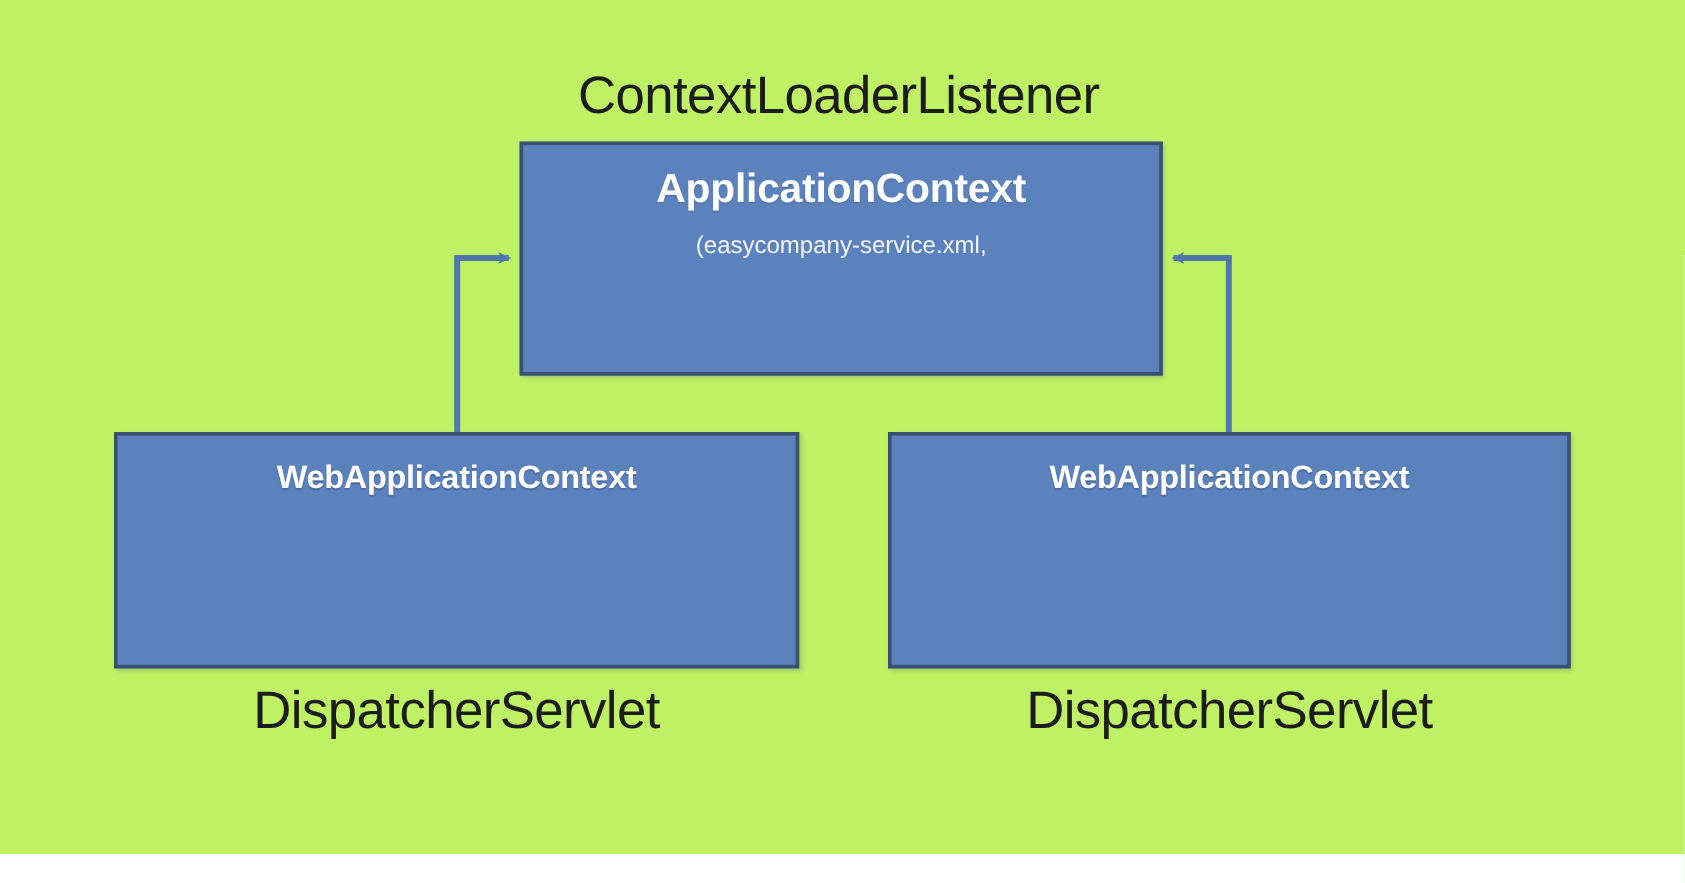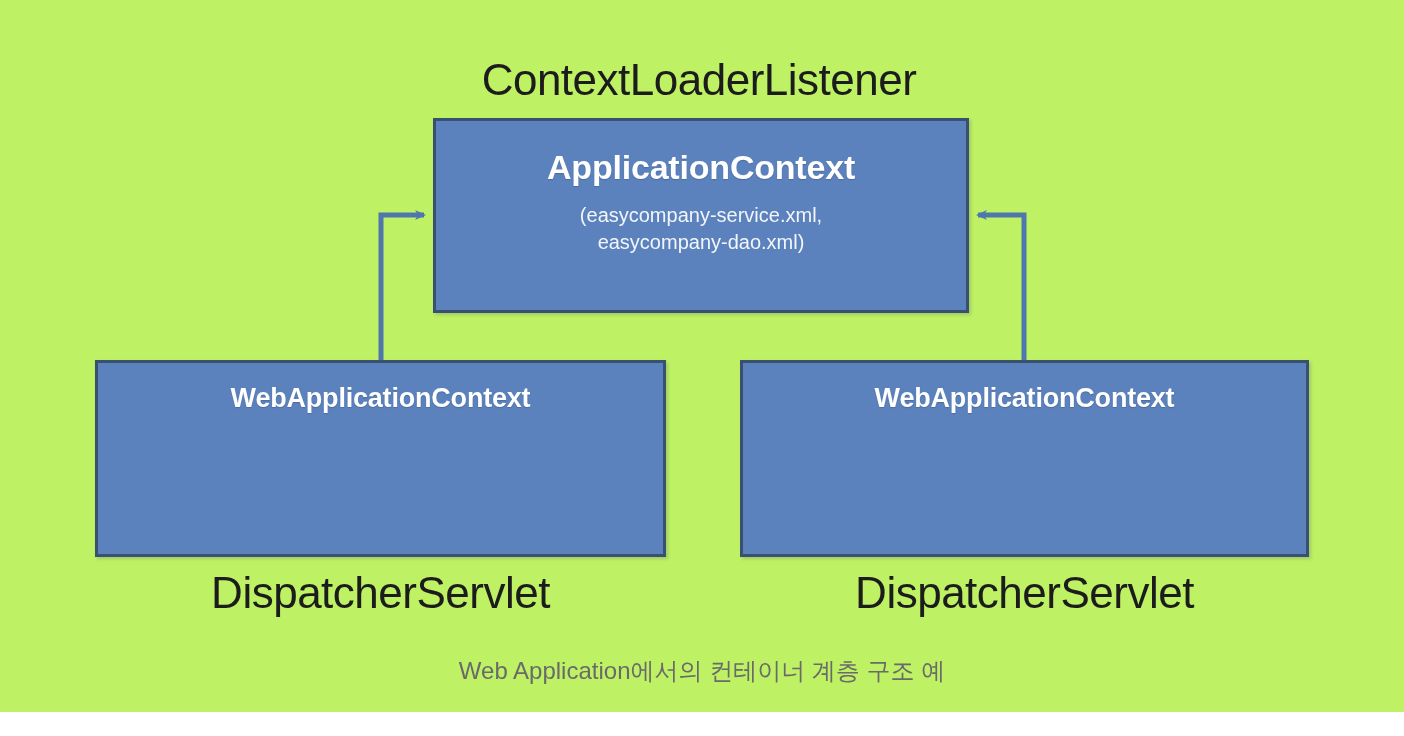--- a/index.html
+++ b/index.html
@@ -55,21 +55,21 @@
     color: #f2f5fa;
     margin-top: 15px;
     font-weight: normal;
   }
 
   #box-app {
     left: 433px;
     top: 118px;
     width: 536px;
     height: 195px;
-    padding-top: 26px;
+    padding-top: 16px;
   }
   #box-app .node-title { font-size: 34px; }
 
   #box-web-left {
     left: 95px;
     top: 360px;
     width: 571px;
     height: 197px;
     padding-top: 20px;
   }
@@ -149,29 +149,27 @@
     <path d="M1024,360 L1024,215 L978,215" fill="none" stroke="#4f76ad" stroke-width="5" stroke-linejoin="miter" stroke-linecap="butt" marker-end="url(#arrow-left)"></path>
   </svg>
 
   <div class="plain-label" id="label-listener">
     <span id="label-listener-inner">ContextLoaderListener</span>
   </div>
 
   <div class="node-box" id="box-app">
     <div class="node-title">ApplicationContext</div>
     <div class="node-sub">(easycompany-service.xml,</div>
-    <div class="node-sub" style="margin-top:0;">easycompany-dao.xml)</div>
   </div>
 
   <div class="node-box" id="box-web-left">
     <div class="node-title">WebApplicationContext</div>
   </div>
 
   <div class="node-box" id="box-web-right">
     <div class="node-title">WebApplicationContext</div>
   </div>
 
   <div class="plain-label" id="label-dispatcher-left">DispatcherServlet</div>
   <div class="plain-label" id="label-dispatcher-right">DispatcherServlet</div>
 
-  <div id="caption">Web Application에서의 컨테이너 계층 구조 예</div>
 
 </div>
 
 </body></html>

